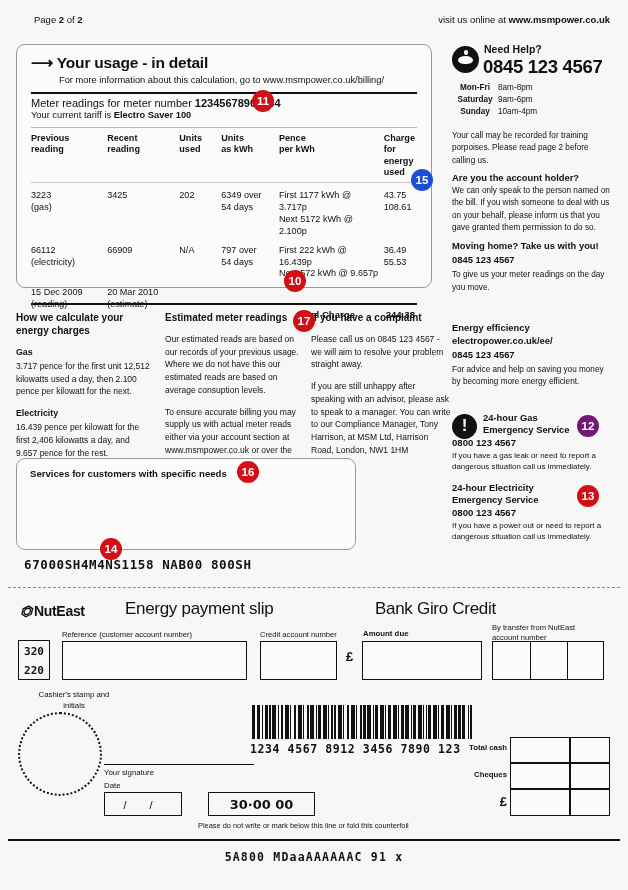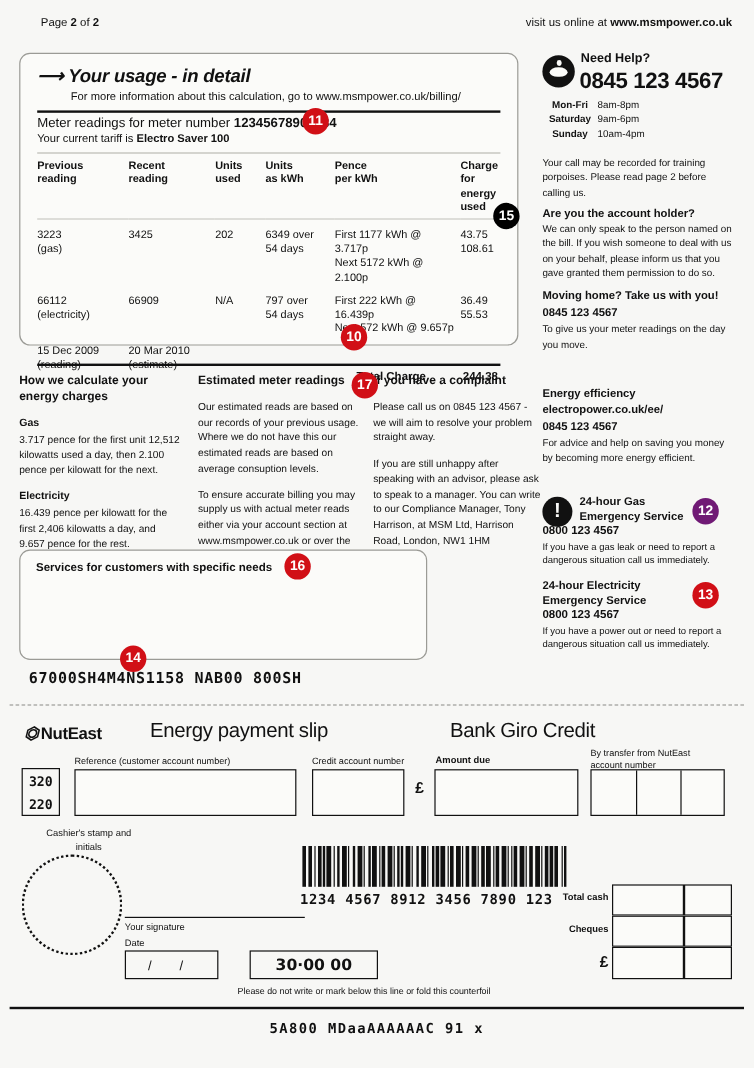--- a/index.html
+++ b/index.html
@@ -22,21 +22,20 @@
 
   
   .usage-panel{
     position:absolute;left:16px;top:44px;width:416px;height:244px;
     border:1px solid #9b9b96;border-radius:9px;background:#fbfbf9;
     box-sizing:border-box;
   }
   .usage-title{
     position:absolute;left:14px;top:9px;font-size:15.5px;font-weight:bold;
     letter-spacing:-.2px;
-    font-style:italic;
   }
   .usage-sub{position:absolute;left:14px;top:30px;font-size:9.3px;padding-left:28px;}
   .rule{position:absolute;background:#111;}
   .rule-1{left:14px;top:47px;width:386px;height:1.6px;}
   .meter-line{position:absolute;left:14px;top:52px;font-size:11px;}
   .tariff-line{position:absolute;left:14px;top:65px;font-size:9.3px;}
   .rule-2{left:14px;top:82px;width:386px;height:1px;background:#b9b9b4;}
 
   table.usage{
     position:absolute;left:14px;top:88px;width:388px;
@@ -521,21 +520,21 @@
       <div class="cell" style="left:0;top:52px;width:60px;height:27px;border-width:1.8px"></div>
       <div class="cell" style="left:60px;top:52px;width:40px;height:27px;border-width:1.8px"></div>
     </div>
   </div>
 
   <div class="botline"></div>
   <div class="micr-2">5A800   MDaaAAAAAAC  91     x</div>
 
   <div id="badge-layer">
       <div class="badge" style="left: 252px; top: 90px; background: rgb(209, 15, 22);">11</div>
-      <div class="badge" style="left: 411px; top: 169px; background: #000000;">15</div>
+      <div class="badge" style="left: 411px; top: 169px; background: #1d4ed8;">15</div>
       <div class="badge" style="left: 284px; top: 270px; background: rgb(209, 15, 22);">10</div>
       <div class="badge" style="left: 293px; top: 310px; background: rgb(209, 15, 22);">17</div>
       <div class="badge" style="left: 237px; top: 461px; background: rgb(209, 15, 22);">16</div>
       <div class="badge" style="left: 100px; top: 538px; background: rgb(209, 15, 22);">14</div>
       <div class="badge" style="left: 577px; top: 415px; background: #701a75;">12</div>
       <div class="badge" style="left: 577px; top: 485px; background: rgb(209, 15, 22);">13</div>
     </div>
 </div>
 
 </body></html>

